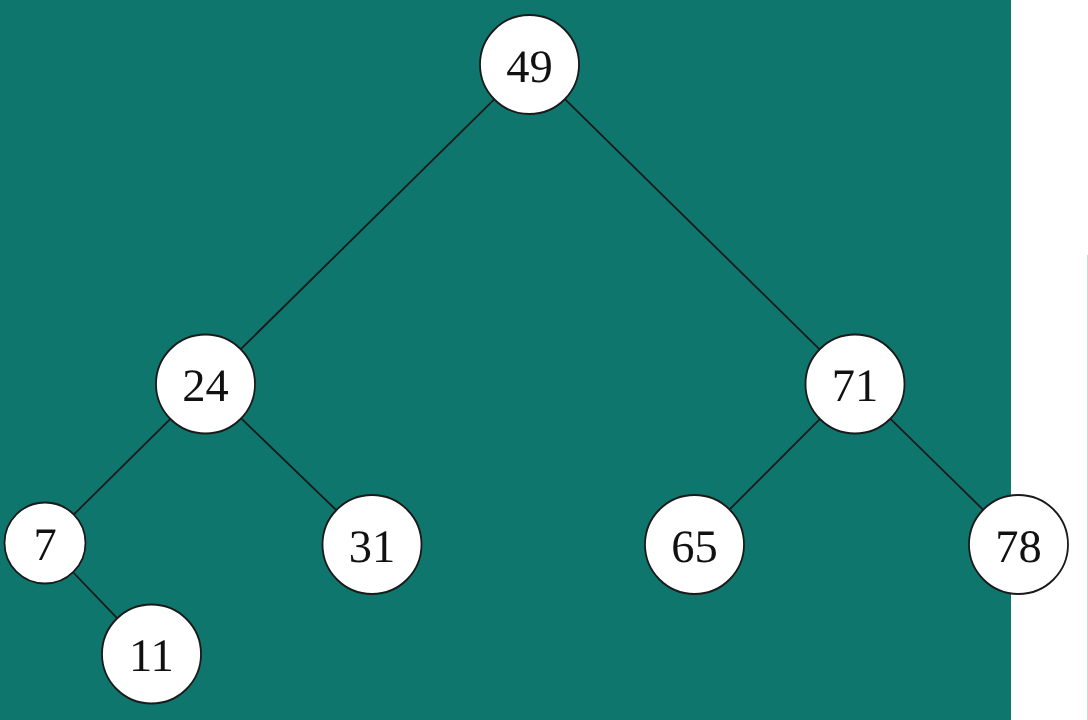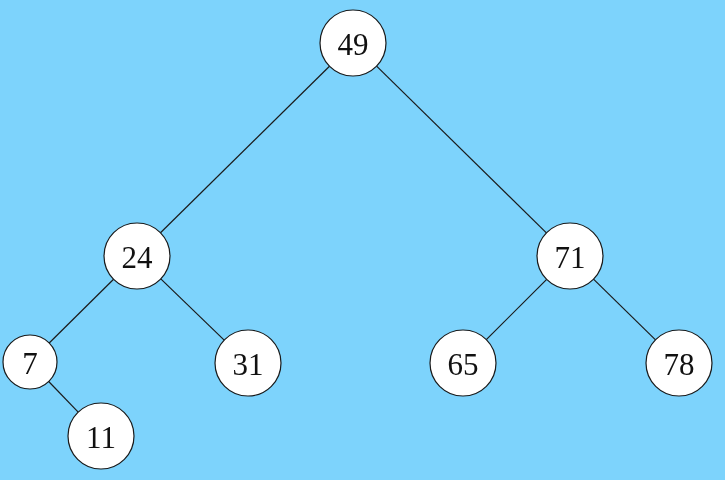--- a/index.html
+++ b/index.html
@@ -5,24 +5,24 @@
   html, body {
     margin: 0;
     padding: 0;
     background: #ffffff;
     width: 725px;
     height: 480px;
     overflow: hidden;
     font-family: "Liberation Serif", "DejaVu Serif", serif;
   }
   .diagram-wrap {
-    width: 725px;
+    width: 674px;
     height: 480px;
     position: relative;
-    background: #7dd3fc;
+    background: #0f766e;
   }
   svg {
     display: block;
   }
   .node-label {
     font-family: "Liberation Serif", "DejaVu Serif", serif;
     font-size: 31px;
     fill: #111111;
   }
 </style>

